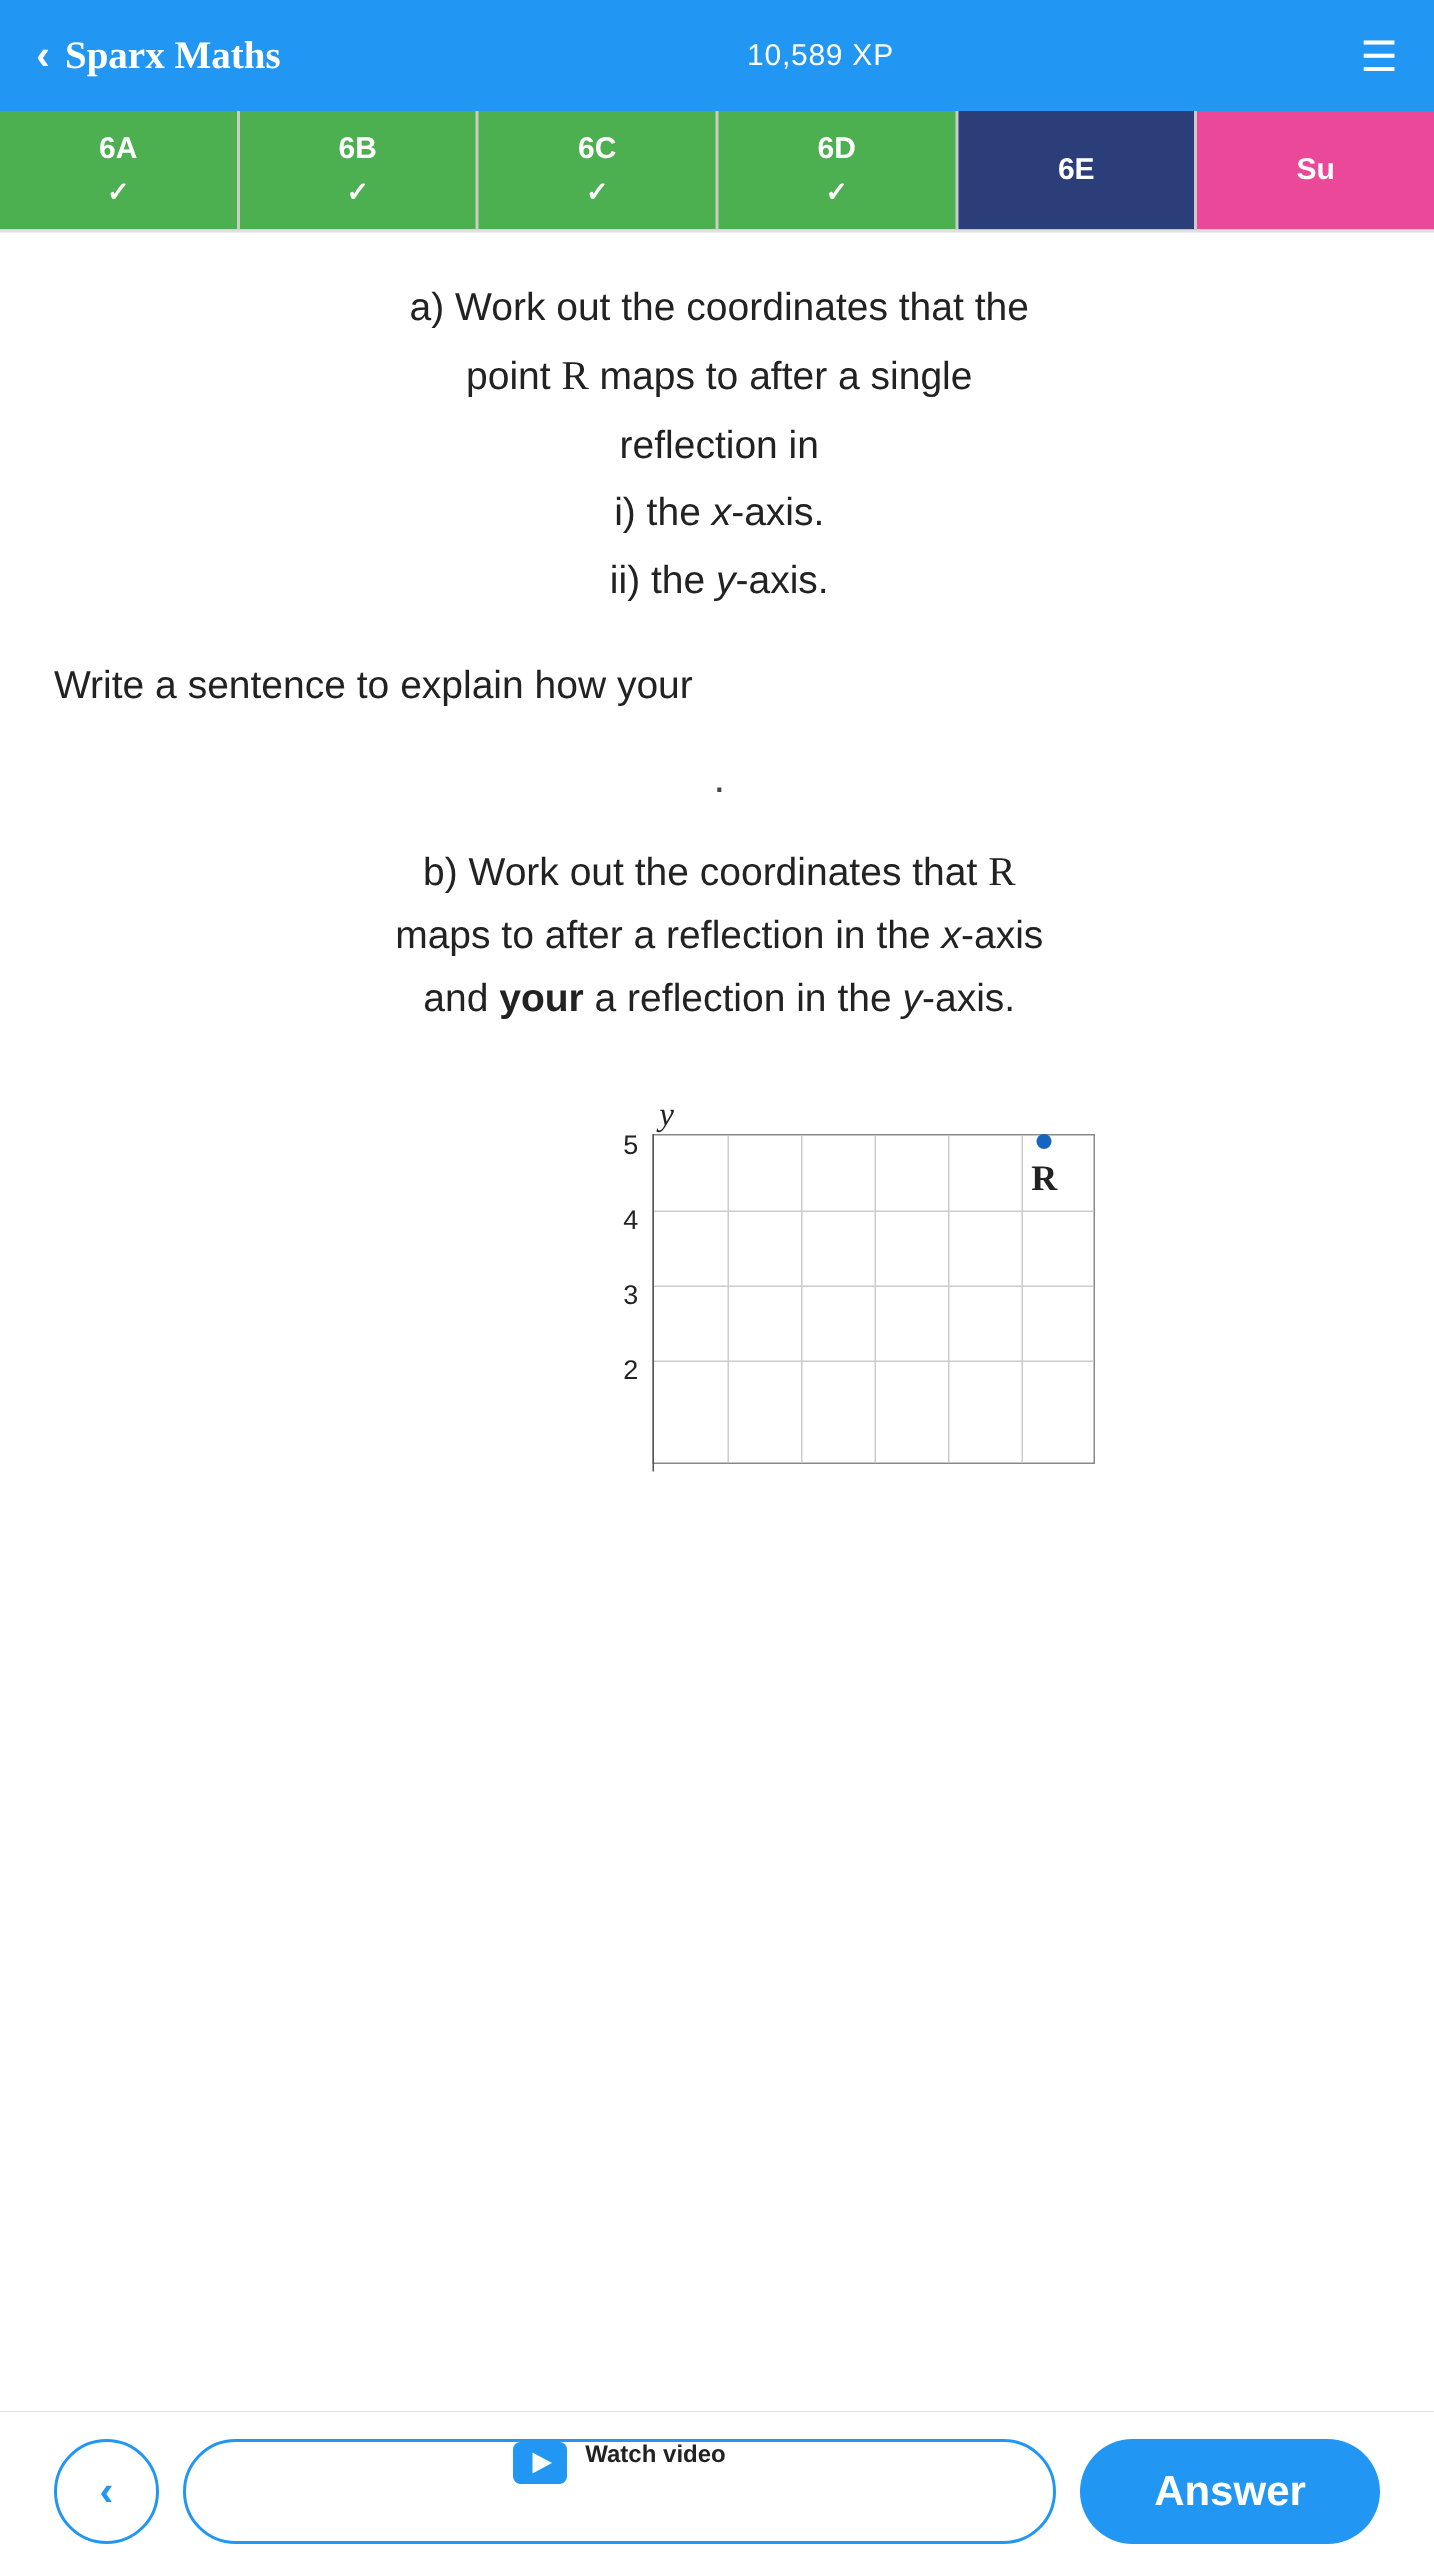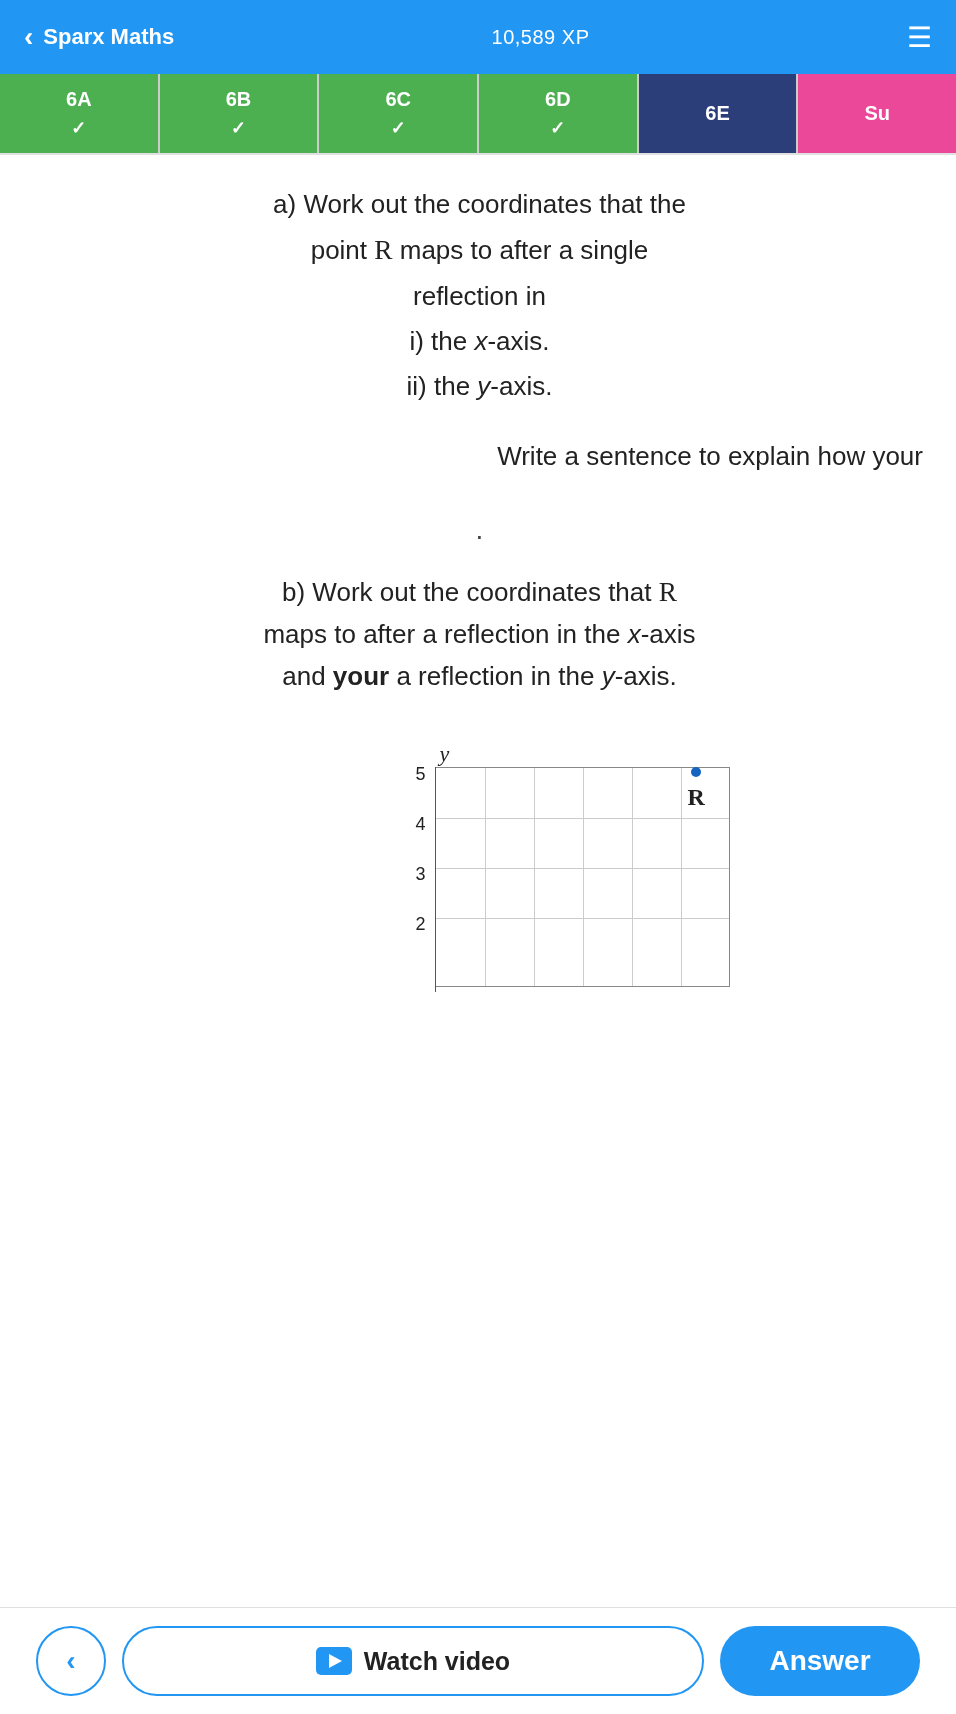--- a/index.html
+++ b/index.html
@@ -28,22 +28,23 @@
       gap: 10px;
     }
     .header-back-icon {
       color: #fff;
       font-size: 28px;
       font-weight: bold;
       cursor: pointer;
     }
     .header-title {
       color: #fff;
-      font-size: 22px;
-      font-weight: bold;
+      font-size: 26px;
+      font-weight: bold;
+      font-family: Liberation Serif, serif;
     }
     .header-xp {
       color: #fff;
       font-size: 20px;
       font-weight: normal;
       letter-spacing: 0.5px;
     }
     .header-right {
       display: flex;
       align-items: center;
@@ -113,22 +114,22 @@
     .italic-math {
       font-style: italic;
     }
     .serif-R {
       font-family: 'Times New Roman', serif;
       font-size: 1.05em;
       font-weight: normal;
     }
 
     .sentence-part {
-      text-align: right;
-      margin-bottom: 31px;
+      text-align: left;
+      margin-bottom: 20px;
       font-size: 26px;
       line-height: 1.6;
     }
 
     .part-b {
       text-align: center;
       margin-bottom: 40px;
       font-size: 26px;
       line-height: 1.6;
     }
@@ -275,25 +276,25 @@
       font-weight: bold;
     }
 
     .btn-watch-video {
       flex: 1;
       height: 70px;
       border-radius: 40px;
       border: 2.5px solid #2196F3;
       background: #fff;
       display: flex;
-      align-items: center;
+      align-items: flex-start;
       justify-content: center;
       gap: 12px;
       cursor: pointer;
-      font-size: 25px;
+      font-size: 16px;
       font-weight: bold;
       color: #222;
     }
     .video-icon {
       width: 36px;
       height: 28px;
       background: #2196F3;
       border-radius: 5px;
       display: flex;
       align-items: center;

